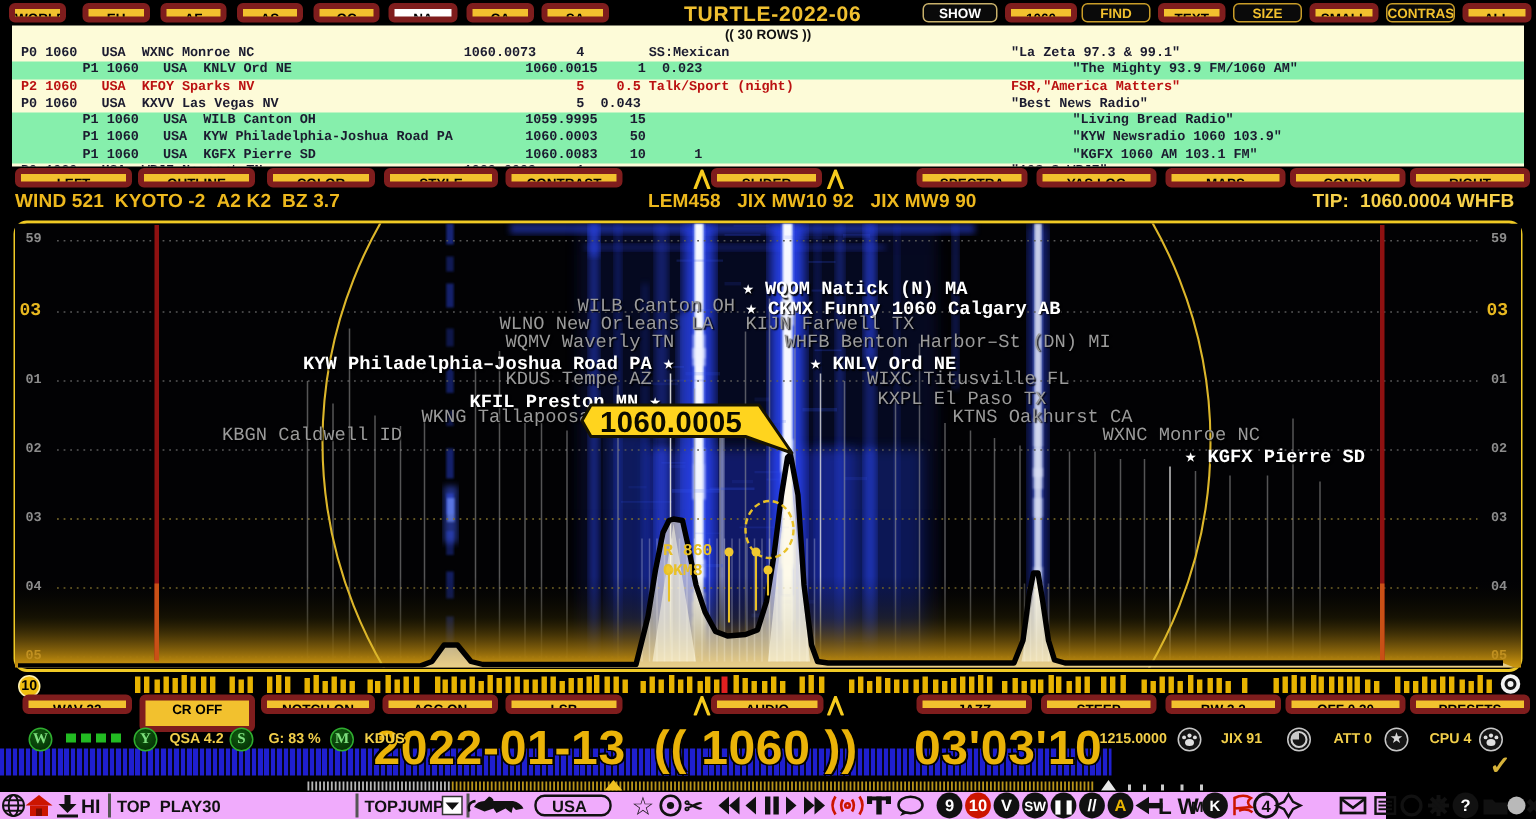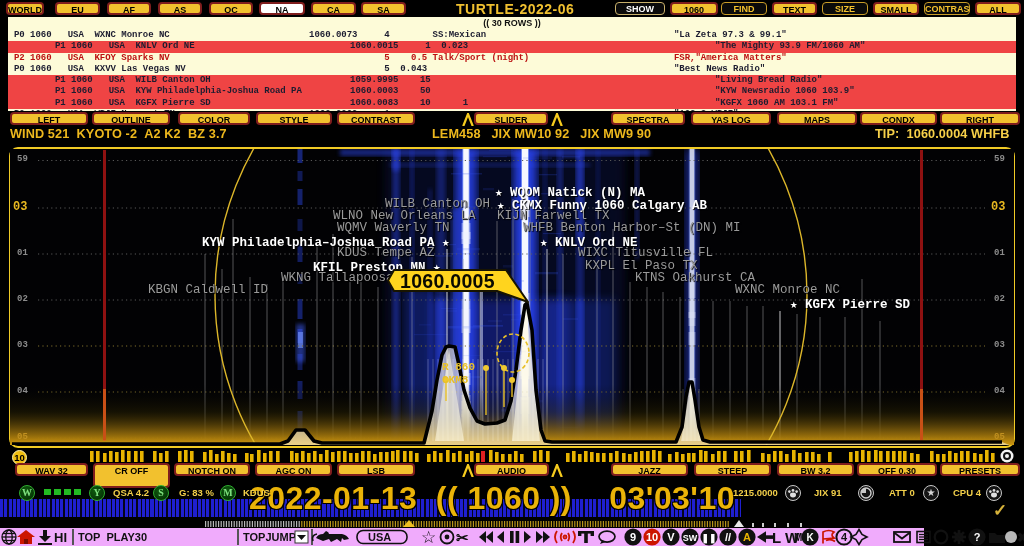--- a/index.html
+++ b/index.html
@@ -1,24 +1,24 @@
 <!DOCTYPE html>
 <html><head><meta charset="utf-8"><style>
 * { margin:0; padding:0; box-sizing:border-box; }
 body { width:1024px; height:546px; background:#000; overflow:hidden; font-family:"Liberation Sans",sans-serif; }
 #app { position:relative; width:1024px; height:546px; background:#000; overflow:hidden; }
 .yb,.wb,.kb,.kbw { position:absolute; border-radius:4px; text-align:center; font-weight:bold; font-size:9px; color:#000; overflow:hidden;
-  background:#f2c12e; border:2px solid #7f1d1d; }
+  background:#f2c12e; border:4px solid #7f1d1d; }
 .wb { background:#fff; }
 .kb { background:#0a0a0a; color:#f2c12e; border:1.5px solid #c89c28; }
 .kbw { background:#0a0a0a; color:#fff; border:1.5px solid #c8b06a; }
 #title { position:absolute; left:456px; top:1px; font-size:14px; font-weight:bold; color:#f0c030; letter-spacing:0.5px; }
 #tablebg { position:absolute; left:8px; top:17px; width:1008px; height:94px; background:#fdfbd8; overflow:hidden; }
 .trow { font-family:"Liberation Mono",monospace; font-size:9px; font-weight:bold; line-height:11.3px; color:#1c1c30; white-space:pre; padding-left:6px; letter-spacing:-0.035px; }
-.trow.p1 { background:#ef4444;padding-left:47px; }
+.trow.p1 { background:#86efac;padding-left:47px; }
 .trow.p2 { color:#bb1111; }
 #thead { text-align:center; font-size:9px; font-weight:bold; color:#111; line-height:13px; }
 #statusrow { position:absolute; left:0; top:127px; width:1024px; height:15px; color:#edb81d; font-weight:bold; font-size:12.7px; letter-spacing:0.1px; }
 #specbox { position:absolute; left:9px; top:147px; width:1006px; height:301px; border:2.4px solid #f0ca25; border-radius:9px; }
 .slab { position:absolute; font-family:"Liberation Mono",monospace; font-size:12.5px; color:#9a9a9a; white-space:pre; text-shadow:1px 1px 1px #000; }
 .slab.b { color:#fff; font-weight:bold; }
 .ax { position:absolute; font-family:"Liberation Mono",monospace; font-weight:bold; font-size:9px; color:#8c8c8c; width:22px; }
 .ax.y { color:#e8b820; font-size:12px; }
 .ax.o { color:#c09020; }
 .gb { z-index:6; position:absolute; width:16px; height:16px; border-radius:50%; background:radial-gradient(circle at 40% 35%, #0f5b0f, #032803); border:1.6px solid #2fae2f;

